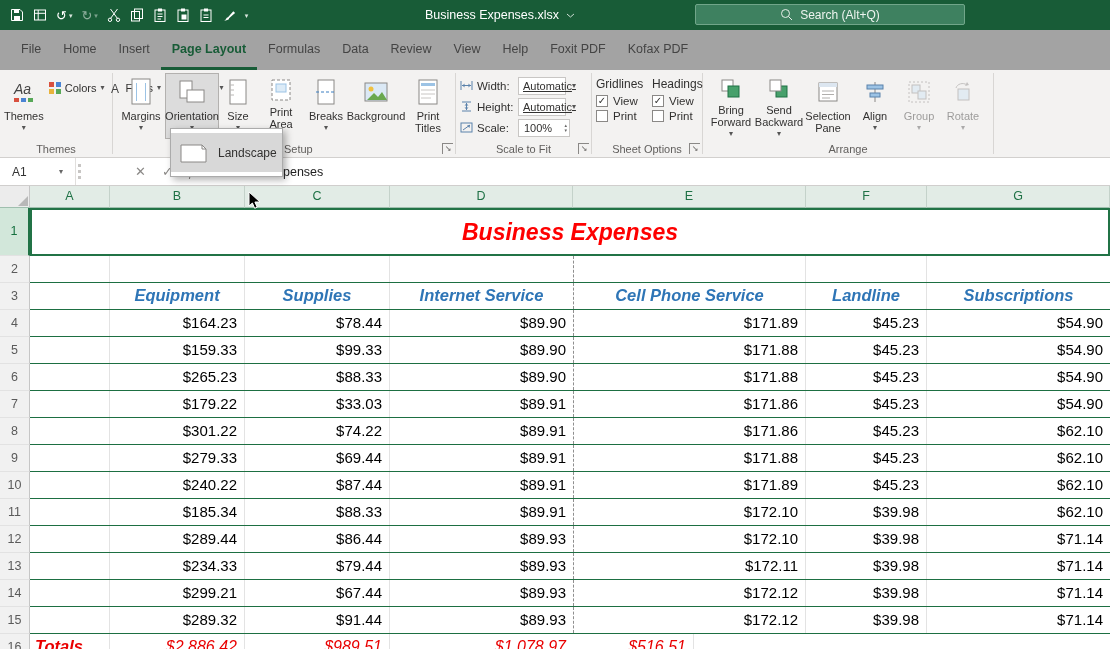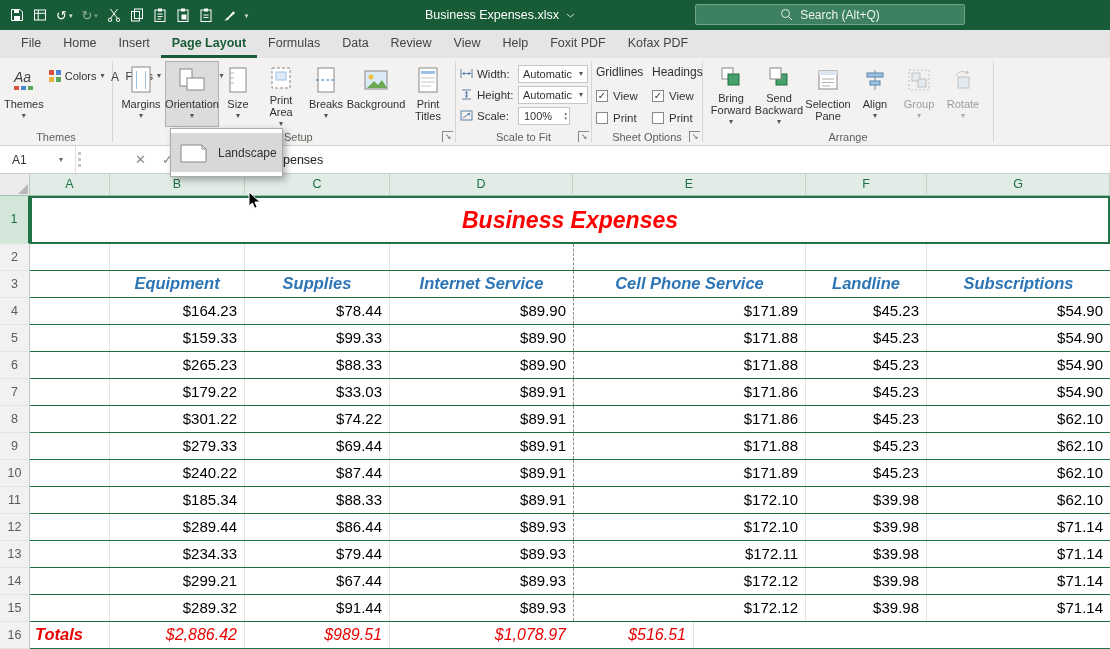--- a/index.html
+++ b/index.html
@@ -12,21 +12,21 @@
   
   .titlebar { height: 30px; background: #185c37; display: flex; align-items: center; position: relative; color: #fff; }
   .qat { display: flex; align-items: center; gap: 9px; padding-left: 10px; }
   .qbtn { display: flex; align-items: center; gap: 2px; color: #fff; font-size: 13px; line-height: 13px; background: none; border: none; cursor: default; }
   .qbtn.dim { opacity: .5; }
   .tinychv { font-size: 7px; color: #d9e6de; }
   .doc-title { position: absolute; left: 500px; transform: translateX(-50%); font-size: 12.5px; display: flex; align-items: center; gap: 7px; white-space: nowrap; }
   .searchbox { position: absolute; left: 695px; top: 4px; width: 270px; height: 21px; background: #3e8160; border: 1px solid #71a68a; border-radius: 2px; display: flex; align-items: center; justify-content: center; gap: 7px; font-size: 12px; color: #edf4ef; }
 
   
-  .tabsbar { height: 28px; background: #e5e5e5; display: flex; align-items: stretch; padding-left: 10px; }
+  .tabsbar { height: 40px; background: #a3a3a3; display: flex; align-items: stretch; padding-left: 10px; }
   .tab { padding: 0 11px; font-size: 12.5px; color: #444; display: flex; align-items: center; border-bottom: 3px solid transparent; cursor: default; }
   .tab.active { color: #185c37; font-weight: 700; border-bottom-color: #185c37; }
 
   
   .ribbon { position: relative; height: 88px; background: #f3f2f1; border-bottom: 1px solid #d2d0ce; display: flex; align-items: stretch; }
   .rgroup { position: relative; display: flex; align-items: flex-start; padding: 3px 4px 16px; }
   .grouplabel { position: absolute; bottom: 2px; left: 0; right: 0; text-align: center; font-size: 11px; color: #605e5c; white-space: nowrap; overflow: hidden; }
   .gsep { width: 1px; background: #d8d6d4; margin: 3px 0; }
   .launcher { position: absolute; right: 2px; bottom: 3px; width: 11px; height: 11px; font-size: 8px; line-height: 10px; text-align: center; color: #605e5c; border-top: 1px solid #8a8886; border-left: 1px solid #8a8886; }
   .bigbtn { height: 66px; display: flex; flex-direction: column; align-items: center; justify-content: flex-start; padding-top: 4px; font-size: 11px; line-height: 12px; color: #323130; text-align: center; cursor: default; }
@@ -36,25 +36,25 @@
   .bigbtn.disabled { opacity: .45; }
   .g-themes { width: 112px; }
   .g-pagesetup { width: 342px; }
   .g-scale { width: 135px; flex-direction: column; padding-top: 5px; }
   .g-sheetopt { width: 110px; }
   .g-arrange { width: 290px; }
   .stackcol { display: flex; gap: 1px; padding-top: 5px; margin-left: 3px; }
   .smallbtn { display: flex; align-items: center; gap: 4px; height: 19px; font-size: 11px; color: #323130; padding: 0 2px; cursor: default; }
   .scrow { display: flex; align-items: center; gap: 4px; height: 21px; font-size: 11.5px; color: #323130; }
   .scrow .lbl { width: 37px; }
-  .combo { width: 70px; height: 18px; background: #fff; border: 1px solid #c8c6c4; font-size: 11px; display: flex; align-items: center; justify-content: space-between; padding: 0 4px; color: #323130; }
+  .combo { width: 48px; height: 18px; background: #fff; border: 1px solid #c8c6c4; font-size: 11px; display: flex; align-items: center; justify-content: space-between; padding: 0 4px; color: #323130; text-decoration: underline; }
   .spinbox { width: 52px; height: 18px; background: #fff; border: 1px solid #c8c6c4; font-size: 11px; display: flex; align-items: center; justify-content: space-between; padding: 0 2px 0 5px; color: #323130; }
   .spinner { display: flex; flex-direction: column; font-size: 5px; line-height: 5px; color: #666; }
   .so-wrap { display: flex; gap: 6px; padding-top: 4px; }
-  .so-col { width: 50px; display: flex; flex-direction: column; gap: 10px; }
+  .so-col { width: 50px; display: flex; flex-direction: column; gap: 3px; }
   .so-title { font-size: 12px; color: #323130; margin-bottom: 1px; }
   .cbrow { display: flex; align-items: center; gap: 5px; font-size: 11.5px; color: #323130; }
   .cb { width: 12px; height: 12px; border: 1px solid #8a8886; background: #fff; font-size: 10px; line-height: 10px; text-align: center; color: #323130; flex: 0 0 12px; }
 
   
   .formulabar { height: 28px; background: #fff; border-bottom: 1px solid #d0cecd; display: flex; align-items: stretch; }
   .namebox { width: 76px; border-right: 1px solid #e1dfdd; display: flex; align-items: center; padding-left: 12px; font-size: 12px; color: #333; position: relative; }
   .namebox .nchv { position: absolute; right: 12px; font-size: 8px; color: #666; }
   .fbhandle { width: 3px; margin: 6px 2px; border-left: 3px dotted #c8c6c4; }
   .fbbtns { display: flex; align-items: center; gap: 16px; margin-left: 52px; font-size: 13px; color: #8a8886; }

